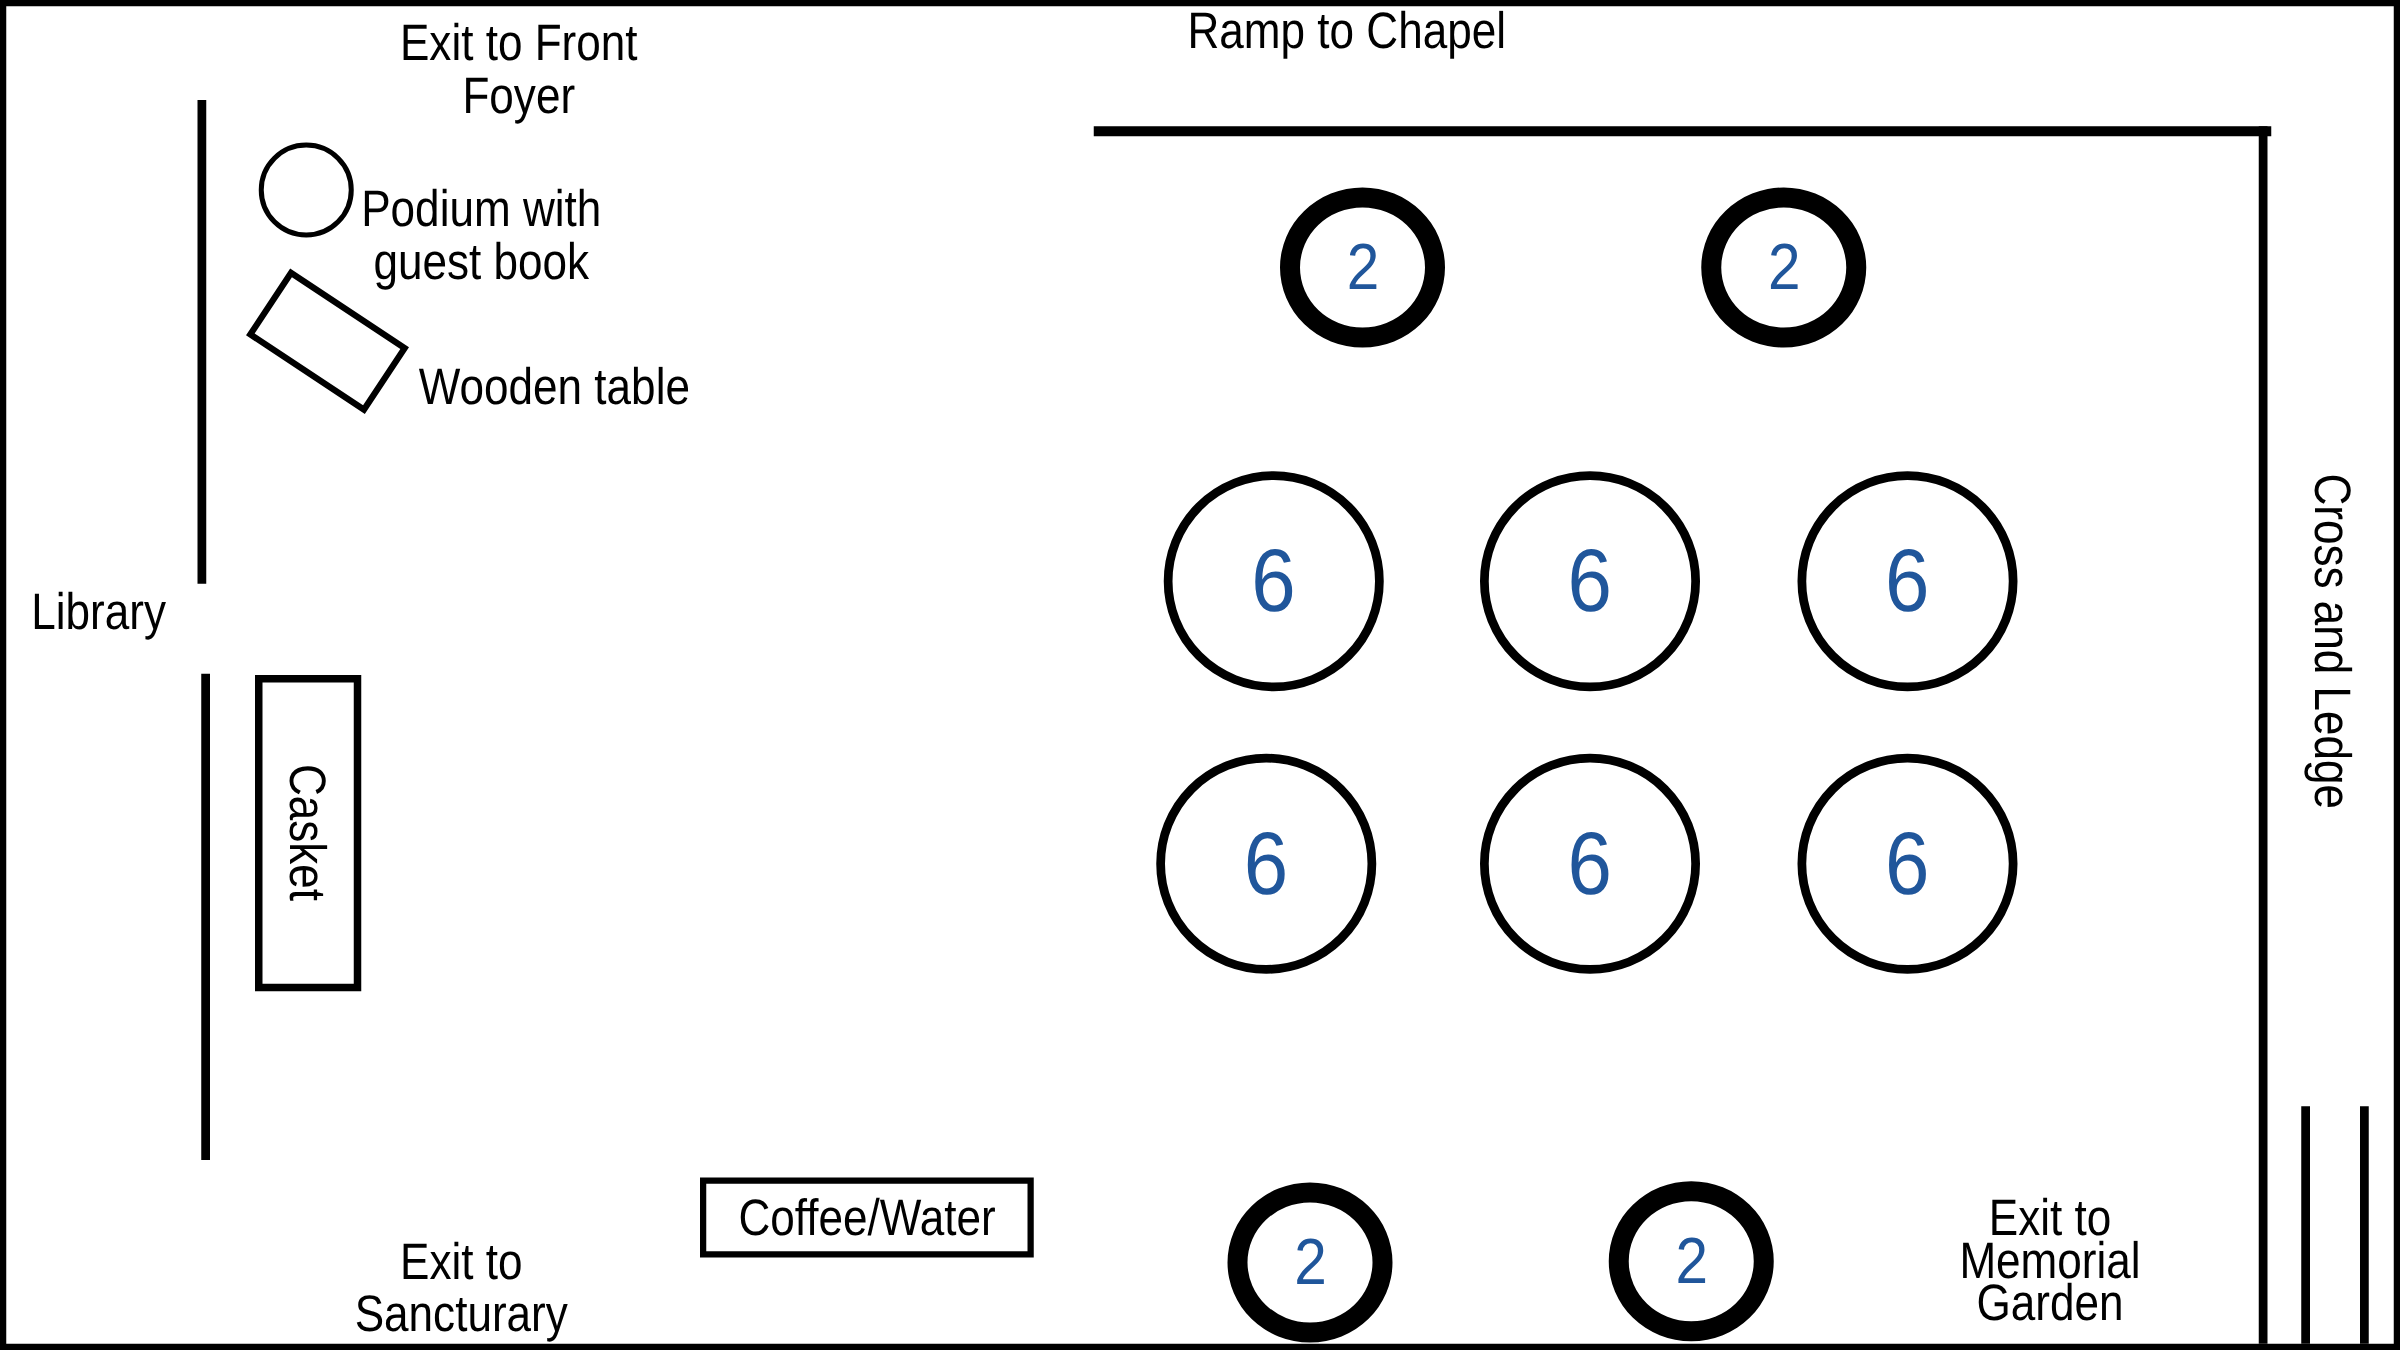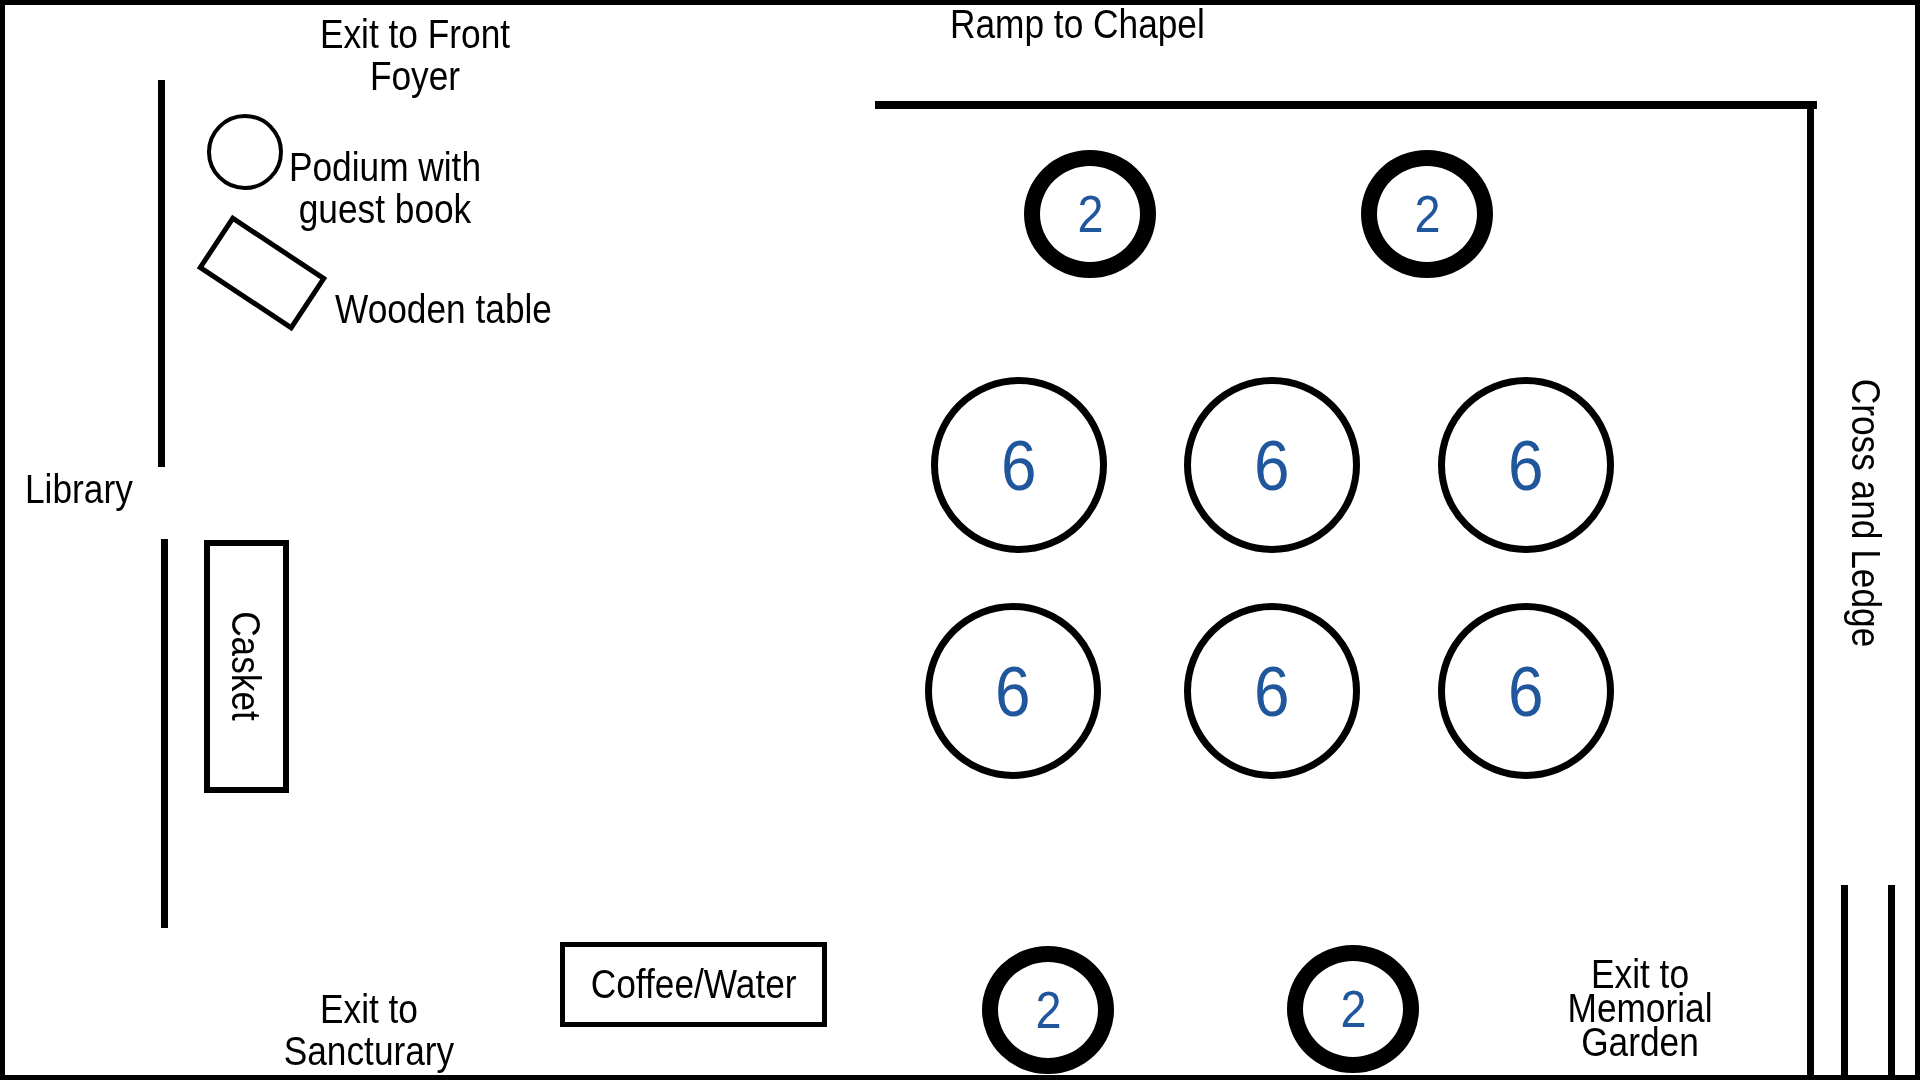--- a/index.html
+++ b/index.html
@@ -12,21 +12,21 @@
   .lbl{position:absolute;font-size:41px;line-height:42px;white-space:nowrap;}
   .center{text-align:center;}
   .cx{transform:translateX(-50%) scaleX(0.86);transform-origin:center top;}
   .lx{transform:scaleX(0.86);transform-origin:left top;}
   .rot{transform:translate(-50%,-50%) rotate(90deg) scaleX(0.86);}
   .tight{line-height:34px;}
   .shape{position:absolute;background:#fff;box-sizing:border-box;border:5px solid #000;}
   .podium{width:76px;height:76px;border-width:4px;border-radius:50%;}
   .wtable{width:114px;height:64px;transform:rotate(33.5deg);}
   .casket{width:85px;height:253px;border-width:6px;}
-  .coffee{width:267px;height:85px;display:flex;align-items:center;justify-content:center;}
+  .coffee{width:267px;height:64px;display:flex;align-items:center;justify-content:center;}
   .coffee .txt{font-size:41px;transform:scaleX(0.86);white-space:nowrap;}
   .table6{
     position:absolute;width:176px;height:176px;border:7px solid #000;border-radius:50%;
     background:#fff;display:flex;align-items:center;justify-content:center;box-sizing:border-box;
   }
   .table6 .num{font-size:71px;color:var(--seat,#20569B);transform:scaleX(0.9);}
   .chair2{
     position:absolute;width:132px;height:128px;border:16px solid #000;border-radius:50%;
     background:#fff;display:flex;align-items:center;justify-content:center;box-sizing:border-box;
   }

